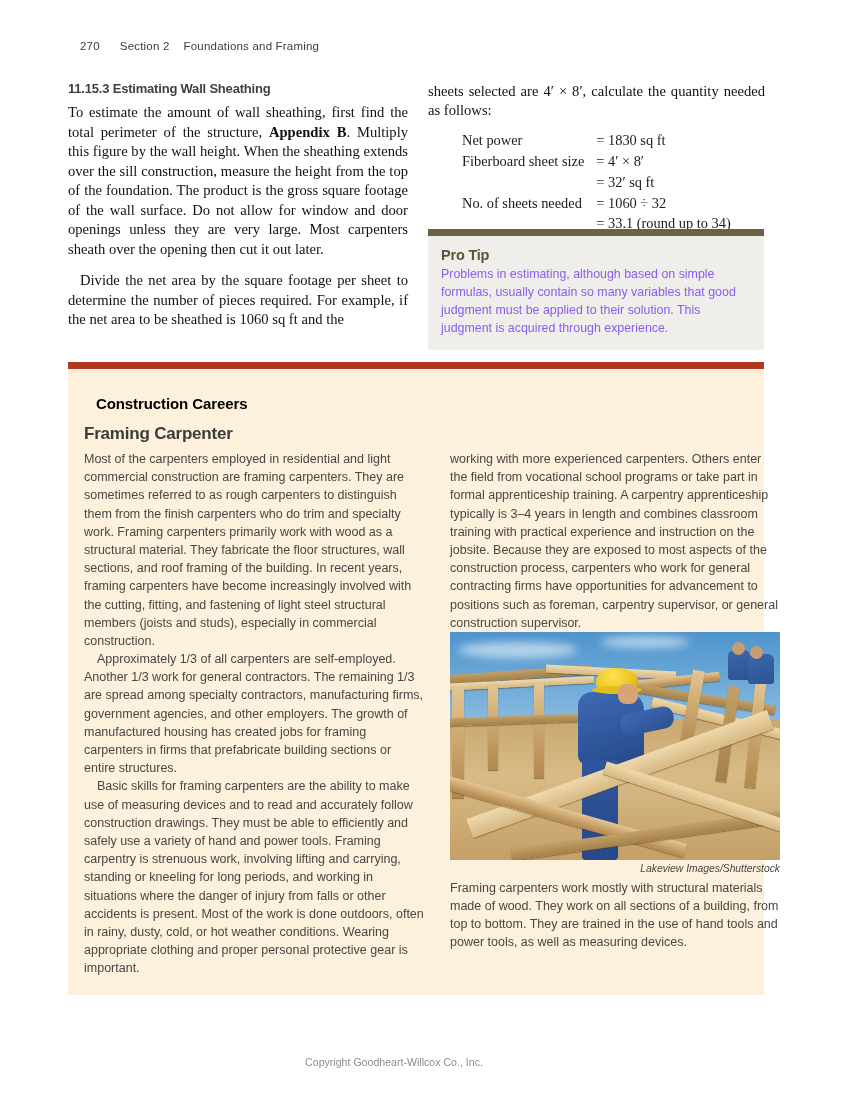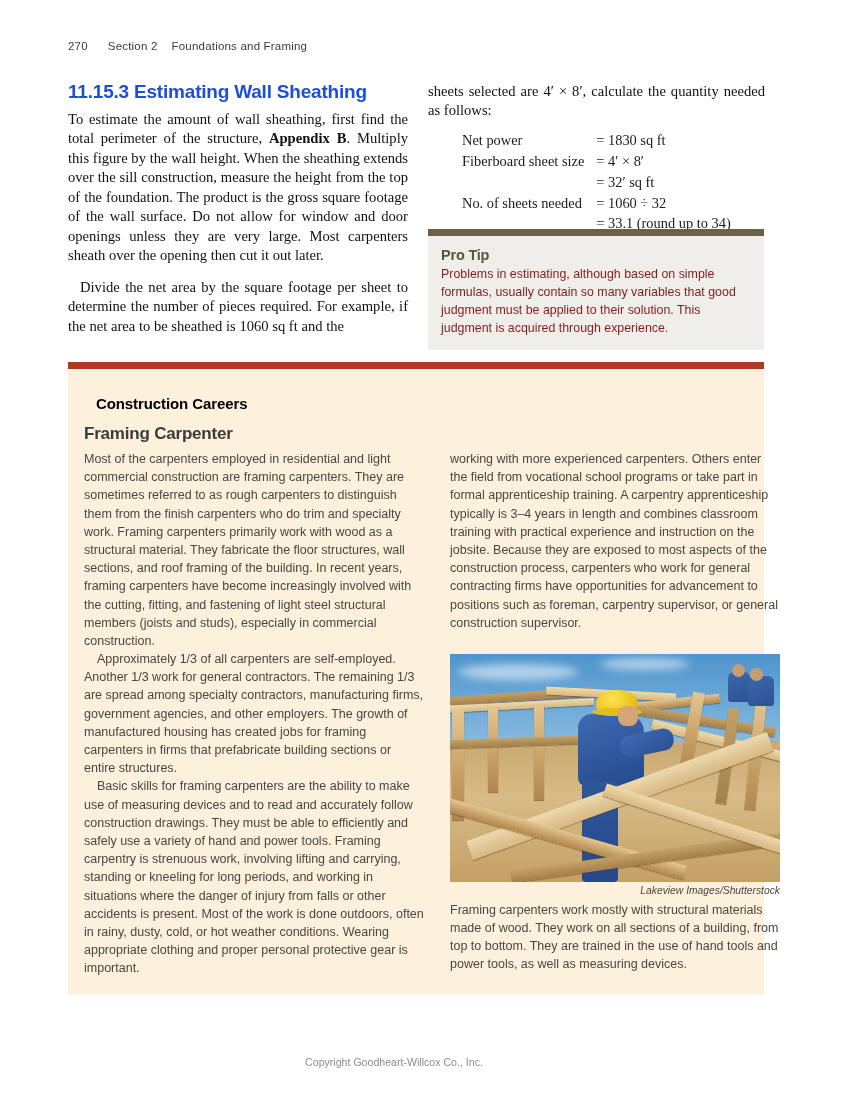--- a/index.html
+++ b/index.html
@@ -18,21 +18,21 @@
 
   .page {
     position: absolute;
     inset: 0;
     background: #ffffff;
   }
 
   
   .running-head {
     position: absolute;
-    left: 68px;
+    left: 80px;
     top: 40px;
     font-family: "Liberation Sans", sans-serif;
     font-size: 11.5px;
     color: #3b3b3b;
     letter-spacing: 0.2px;
     white-space: nowrap;
   }
   .running-head .folio { margin-right: 20px; }
   .running-head .sect  { margin-right: 14px; }
 
@@ -46,23 +46,23 @@
   .col-right {
     position: absolute;
     left: 428px;
     top: 82px;
     width: 337px;
   }
 
   h2.section-title {
     margin: 0 0 7px 0;
     font-family: "Liberation Sans", sans-serif;
-    font-size: 19px;
+    font-size: 13px;
     font-weight: bold;
-    color: #1d4ed8;
+    color: #404040;
     letter-spacing: -0.2px;
     line-height: 1.1;
   }
 
   p.body {
     margin: 0;
     font-family: "Liberation Serif", serif;
     font-size: 14.6px;
     line-height: 1.335;
     text-align: justify;
@@ -107,21 +107,21 @@
     font-size: 14.5px;
     font-weight: bold;
     color: #5d5336;
     letter-spacing: -0.2px;
   }
   .protip p {
     margin: 0;
     font-family: "Liberation Sans", sans-serif;
     font-size: 12.4px;
     line-height: 1.44;
-    color: #7f1d1d;
+    color: #8b5cf6;
   }
 
   
   .careers {
     position: absolute;
     left: 68px;
     top: 362px;
     width: 696px;
   }
   .careers .topbar {
@@ -160,21 +160,21 @@
   .careers p.ctext {
     margin: 0;
     font-family: "Liberation Sans", sans-serif;
     font-size: 12.5px;
     line-height: 1.455;
     color: #4a4641;
   }
   .careers p.ctext.indent { text-indent: 13px; }
 
   
-  .photo-wrap { margin-top: 22px; }
+  .photo-wrap { }
   .photo {
     width: 330px;
     height: 228px;
     position: relative;
     overflow: hidden;
     background: #7fb2db;
   }
   .photo .sky {
     position: absolute; left: 0; top: 0; right: 0; height: 56%;
     background: linear-gradient(180deg, #4e94cd 0%, #72add9 45%, #a7cbe5 100%);

